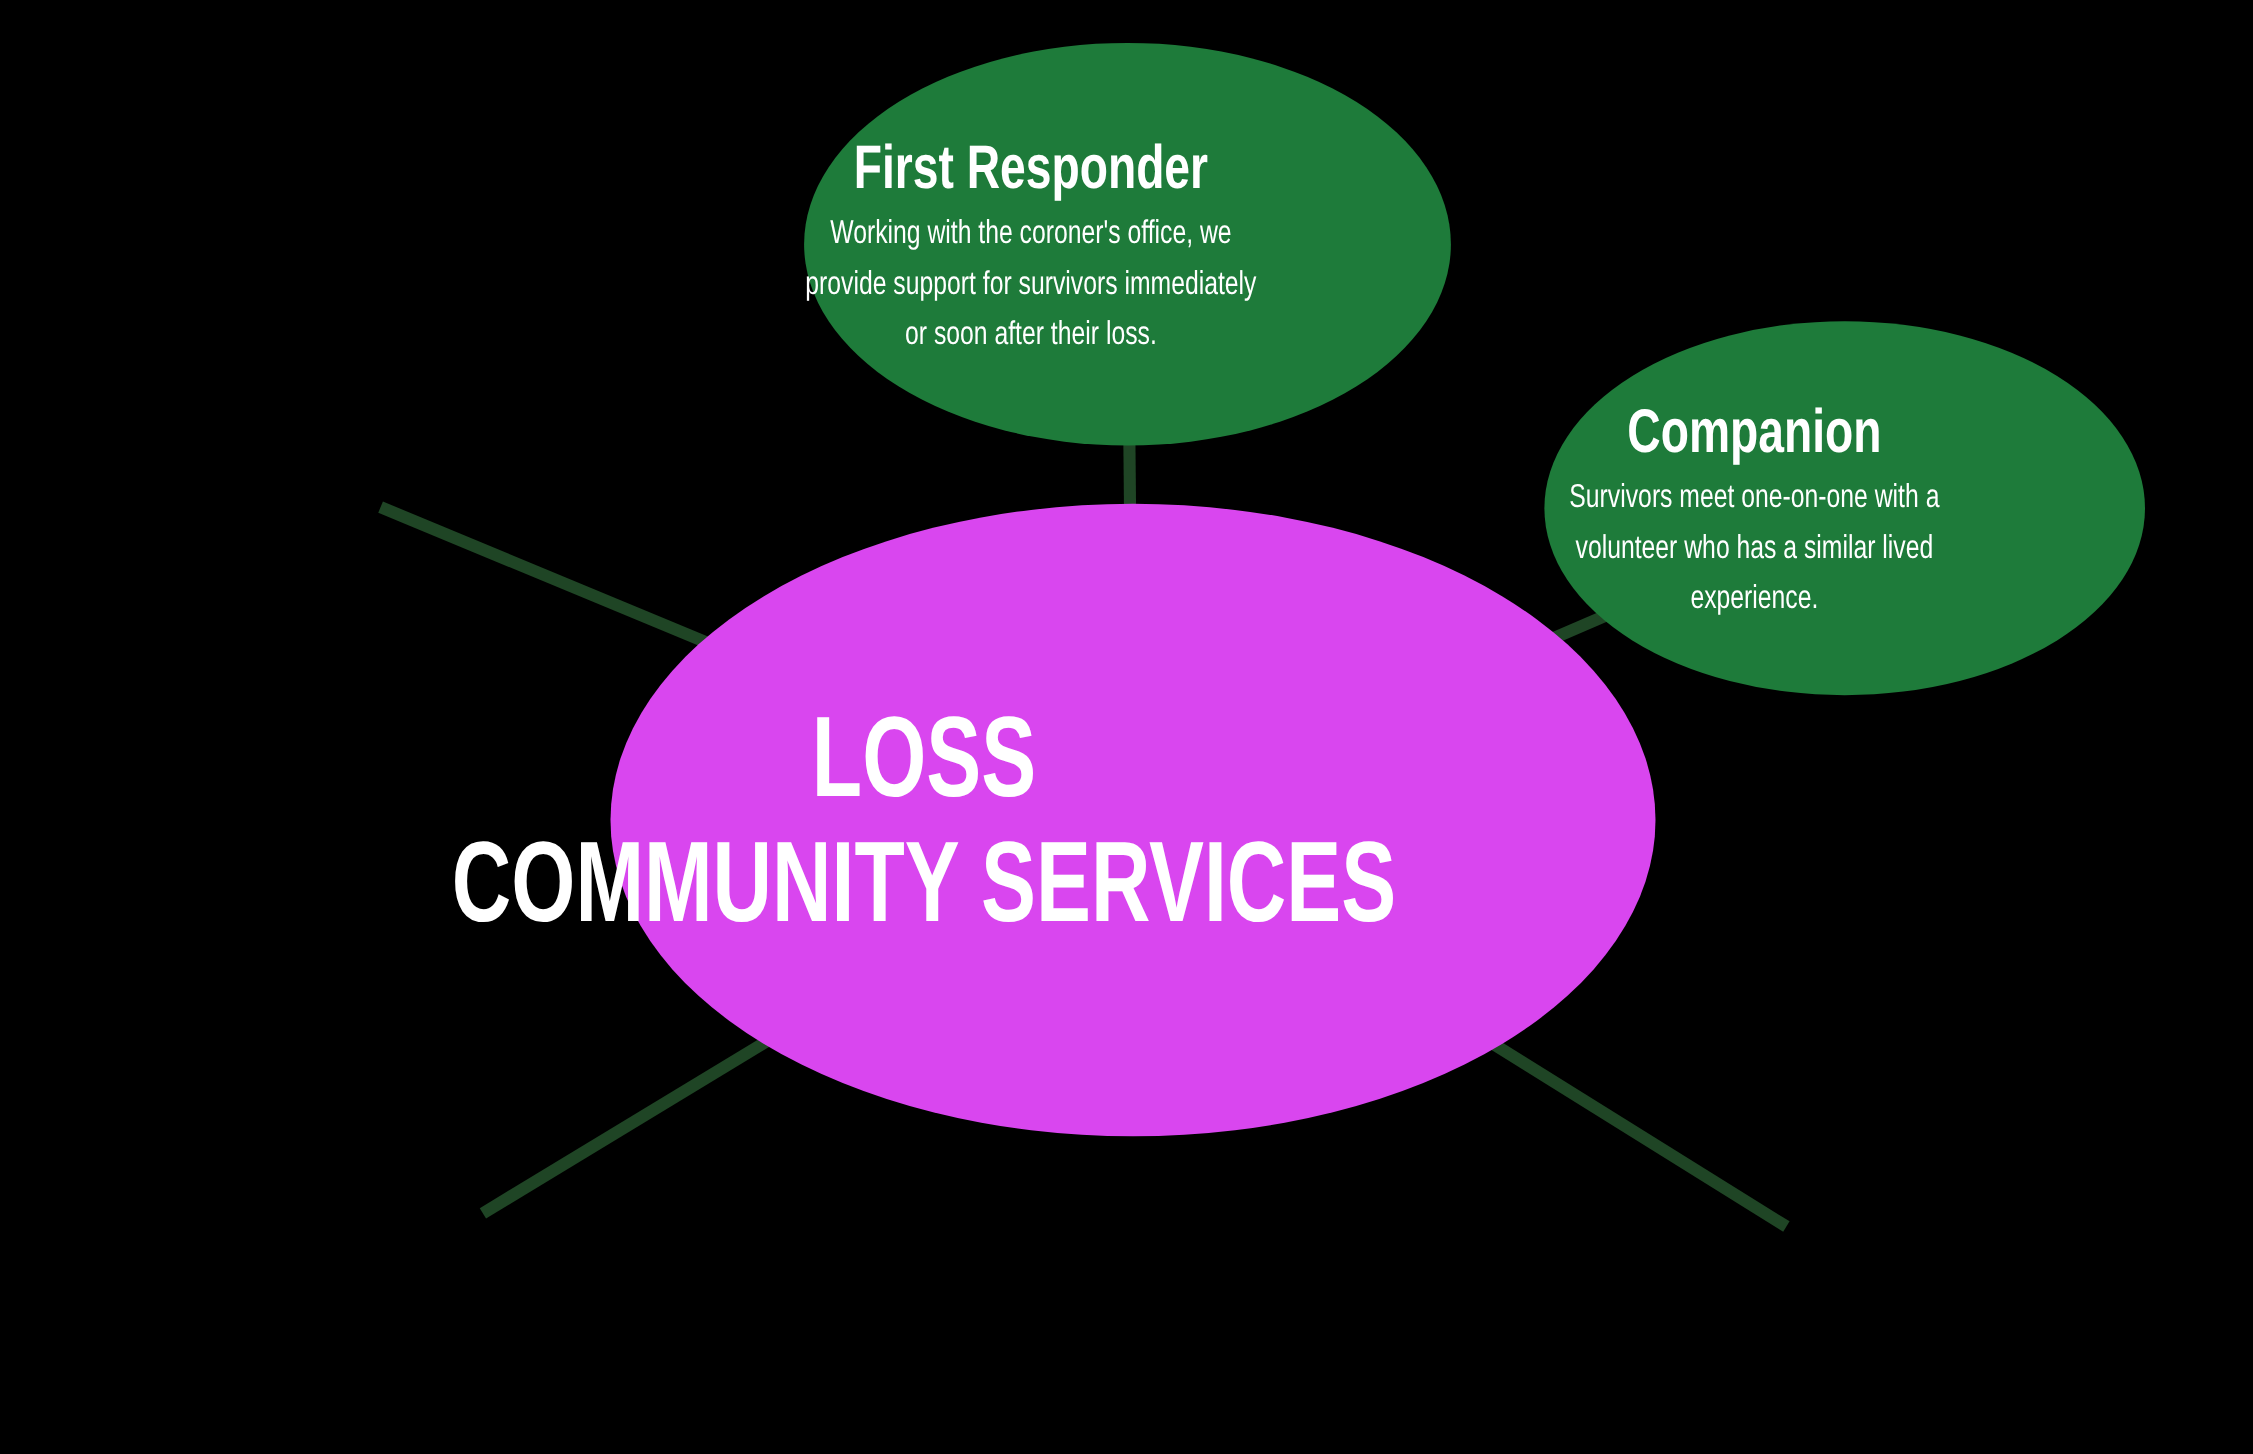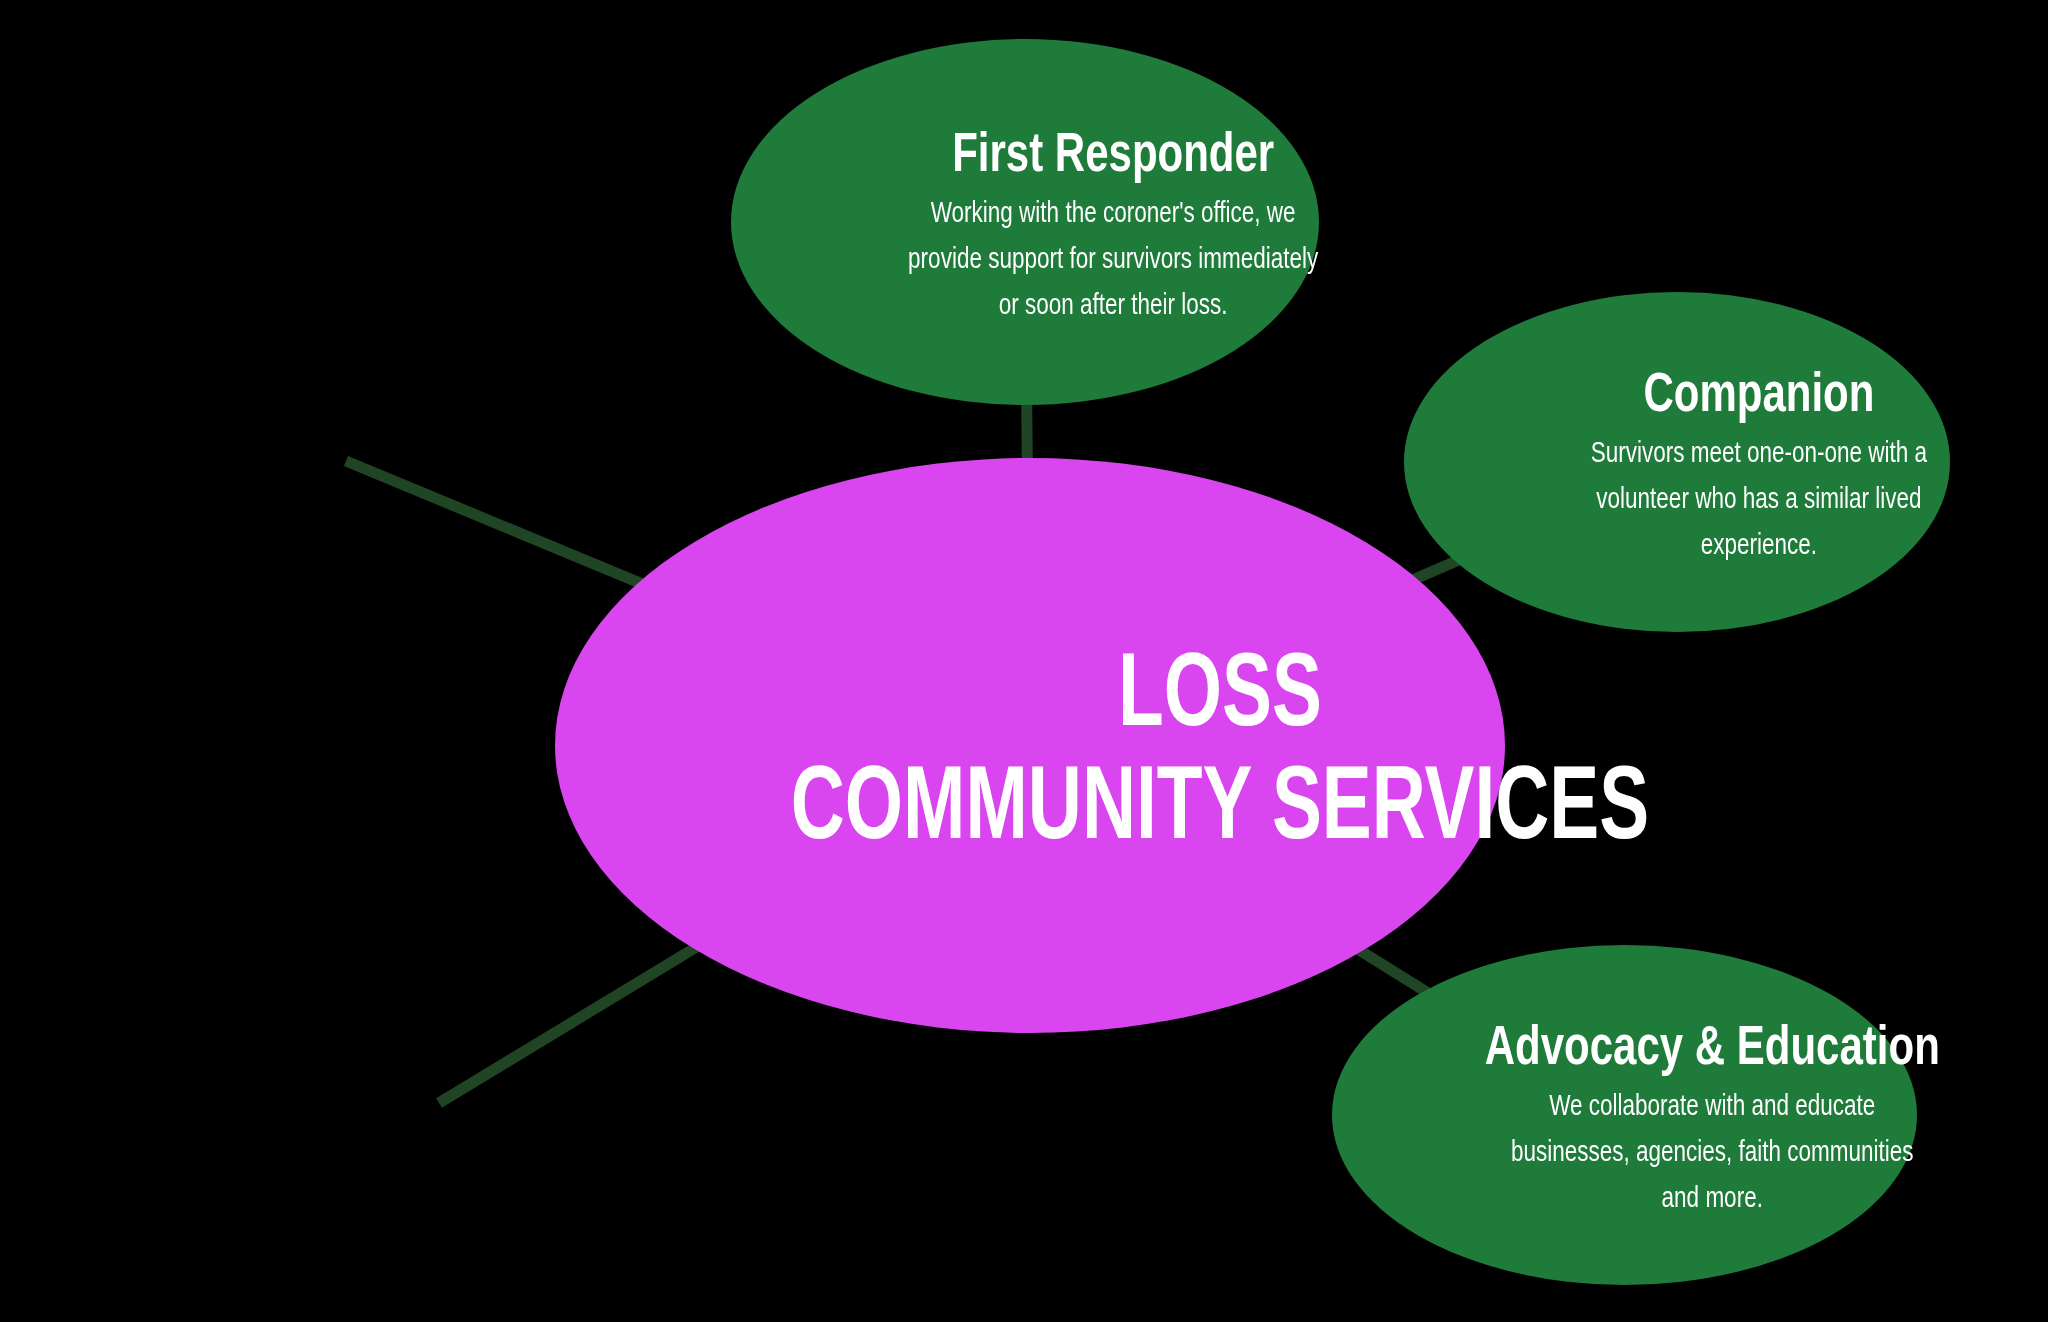--- a/index.html
+++ b/index.html
@@ -14,21 +14,21 @@
   .connectors {
     position: absolute;
     left: 0; top: 0;
     width: 2048px; height: 1322px;
   }
   .bubble {
     position: absolute;
     border-radius: 50%;
     display: flex;
     align-items: center;
-    justify-content: flex-start;
+    justify-content: flex-end;
   }
   .sat { background: #1e7b3a; }
   .center-bubble {
     background: #d946ef;
     left: 555px; top: 458px; width: 950px; height: 575px;
   }
   .content {
     flex: 0 0 auto;
     width: 130%;
     transform: scaleX(0.75);
@@ -97,22 +97,14 @@
   <div class="bubble sat node-companion">
     <div class="content">
       <div class="sat-title">Companion</div>
       <div class="sat-body">Survivors meet one-on-one with a
 volunteer who has a similar lived
 experience.</div>
     </div>
   </div>
 
 
-  <div class="bubble sat node-advocacy">
-    <div class="content">
-      <div class="sat-title">Advocacy &amp; Education</div>
-      <div class="sat-body">We collaborate with and educate
-businesses, agencies, faith communities
-and more.</div>
-    </div>
-  </div>
 
 </div>
 
 </body></html>

